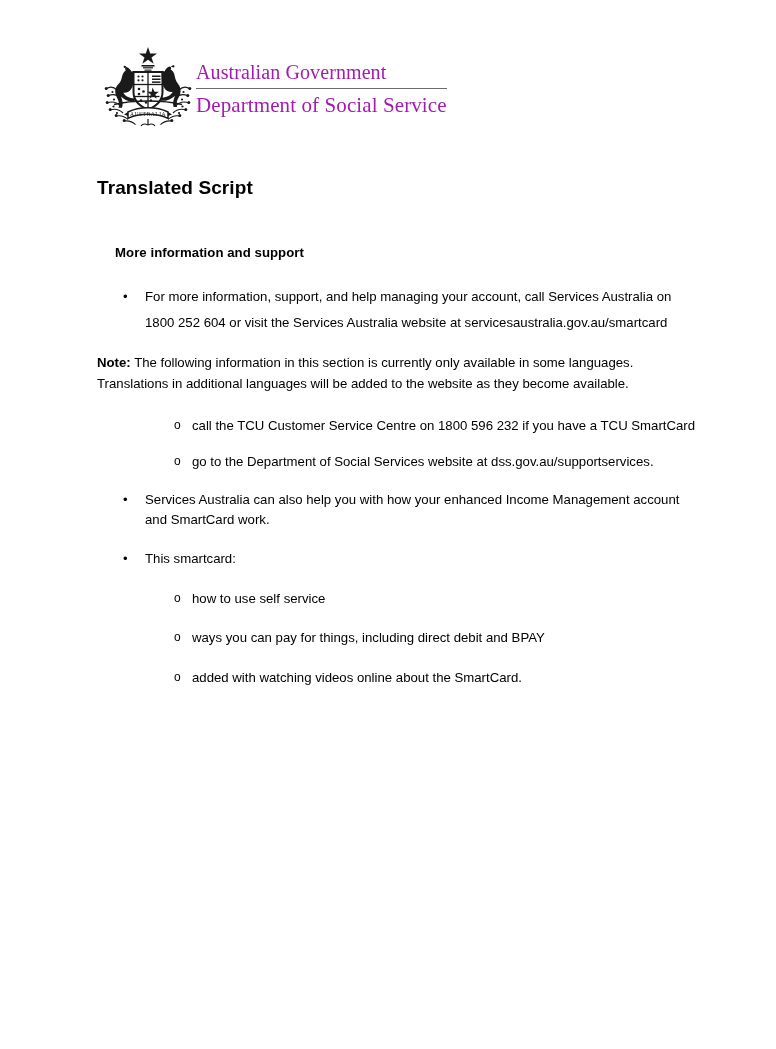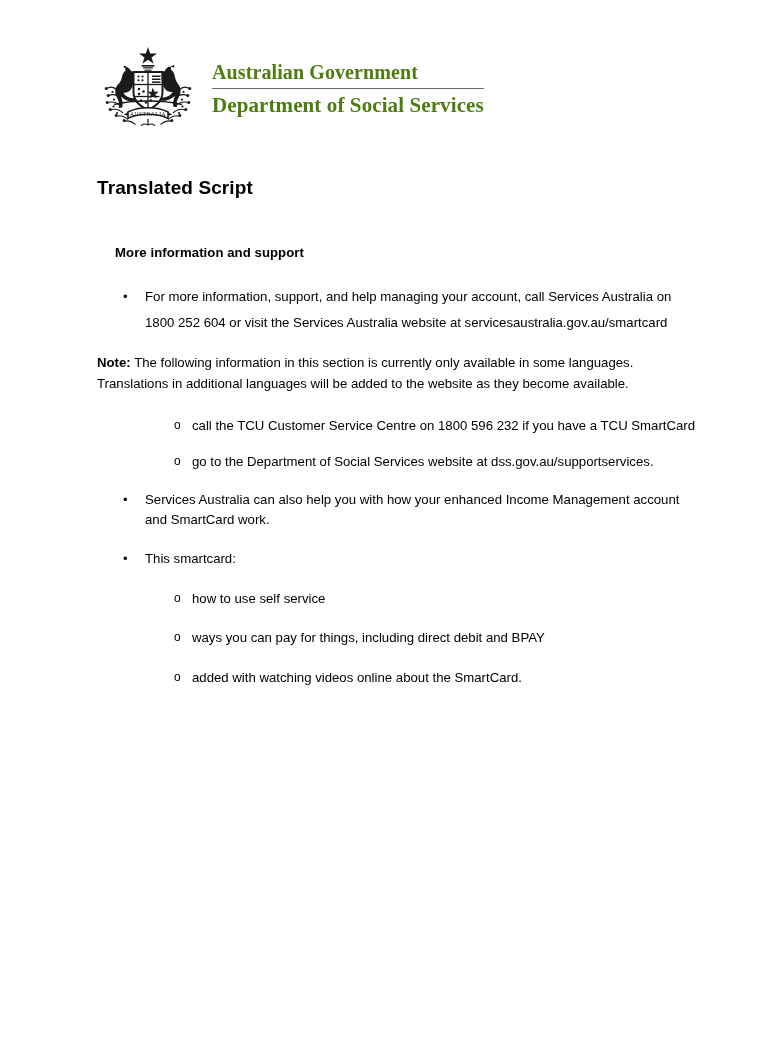--- a/index.html
+++ b/index.html
@@ -31,24 +31,24 @@
     align-items: center;
   }
   .crest {
     width: 96px;
     height: 90px;
     flex: 0 0 auto;
     display: block;
   }
   .crest svg { display: block; }
   .logo-text {
-    margin-left: 16px;
+    margin-left: 0;
     font-family: "Liberation Serif", serif;
-    font-weight: bold;
-    color: #4d7c0f;
+    font-weight: normal;
+    color: #a21caf;
     padding-top: 4px;
   }
   .logo-line1 {
     font-size: 20px;
     line-height: 25px;
     letter-spacing: 0.1px;
     white-space: nowrap;
   }
   .logo-rule {
     height: 1px;
@@ -263,21 +263,21 @@
           <path d="M48 77 l0 6" stroke="#1a1a1a" stroke-width="1.2" fill="none"></path>
           <path d="M48 83 c-3 -1.5 -5.5 -1 -7 0.8" stroke="#1a1a1a" stroke-width="1.1" fill="none"></path>
           <path d="M48 83 c3 -1.5 5.5 -1 7 0.8" stroke="#1a1a1a" stroke-width="1.1" fill="none"></path>
         </g>
       </svg>
     </div>
 
     <div class="logo-text">
       <div class="logo-line1">Australian Government</div>
       <div class="logo-rule"></div>
-      <div class="logo-line2">Department of Social Services</div>
+      <div class="logo-line2">Department of Social Service</div>
     </div>
   </div>
 
   <div class="content">
 
     <h1 class="doc-title">Translated Script</h1>
 
     <h2 class="section-heading">More information and support</h2>
 
     <div class="gap-22"></div>

